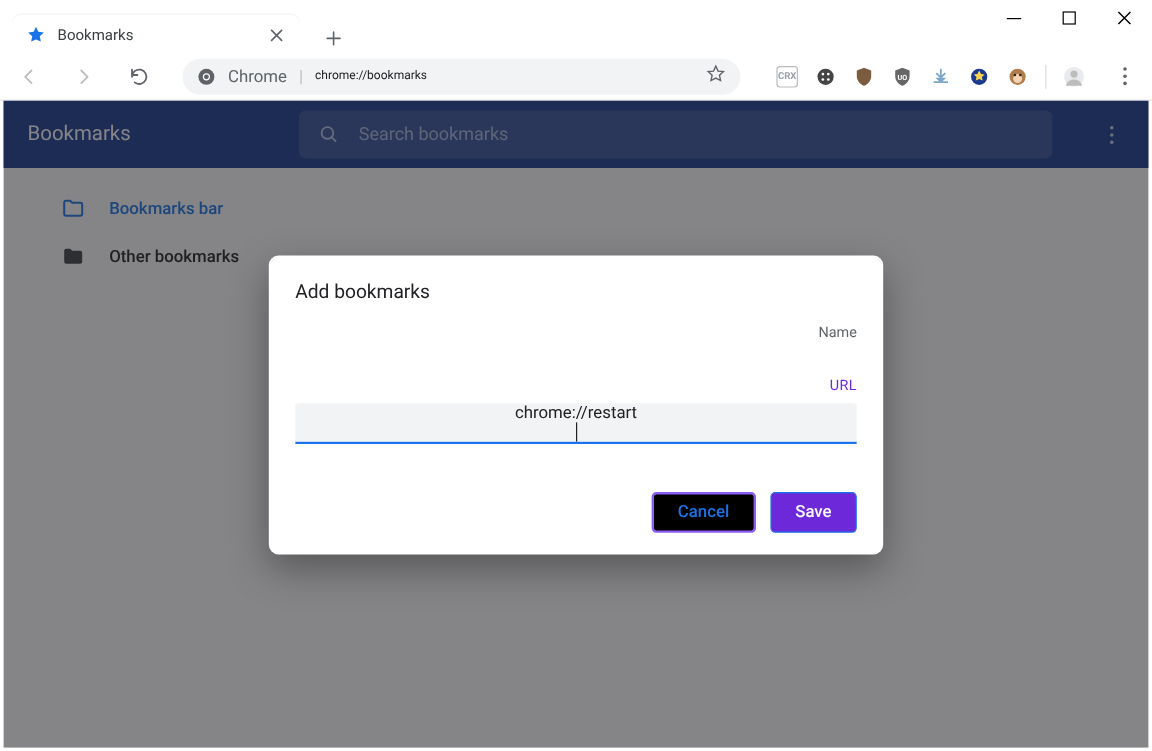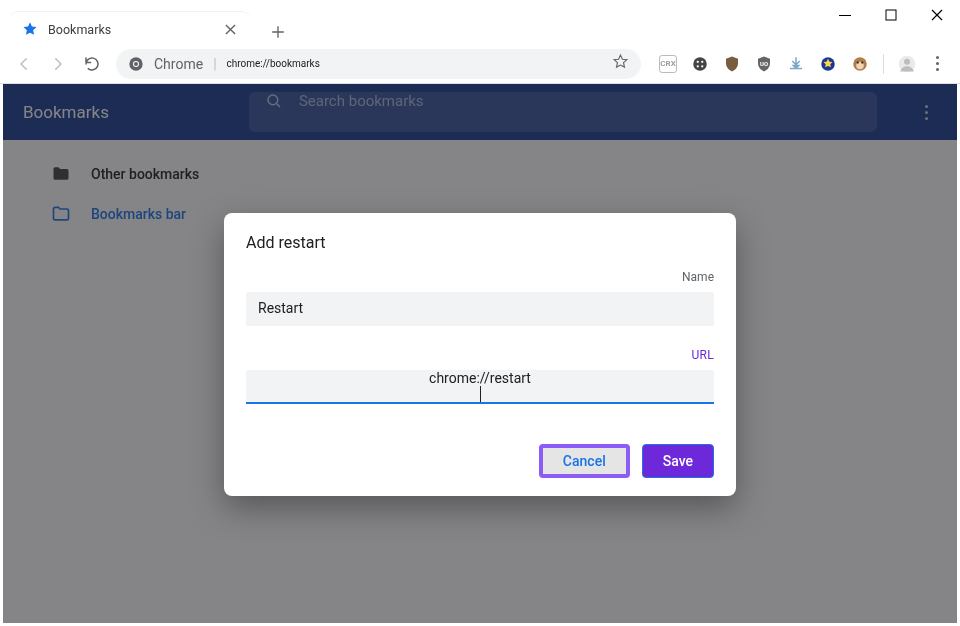--- a/index.html
+++ b/index.html
@@ -14,41 +14,41 @@
   .tabstrip { position: absolute; top:10px; left:10px; right:150px; height:36px; display:flex; align-items:flex-end;}
   .tab { height:34px; min-width:240px; background:#fff; border-top-left-radius:8px; border-top-right-radius:8px;
          display:flex; align-items:center; padding:0 12px; gap:10px; box-shadow: 0 -1px 0 rgba(0,0,0,0.05); }
   .tab .favicon { width:16px; height:16px; }
   .tab .title { font-size:12.5px; color:#3c4043; flex:1; }
   .tab .close-tab { color:#5f6368; font-size:15px; width:16px; height:16px; display:flex; align-items:center; justify-content:center;}
   .newtab { margin-left:14px; width:28px; height:28px; display:flex; align-items:center; justify-content:center; color:#5f6368; font-size:18px; }
 
   
   .toolbar { position:absolute; top:44px; left:0; right:0; height:40px; background:#fff;
-             display:flex; align-items:center; padding:0 8px; gap:2px; border-bottom:1px solid #e0e0e0;}
+             display:flex; align-items:center; padding:0 8px; gap:14px; border-bottom:1px solid #e0e0e0;}
   .tbtn { width:32px; height:32px; display:flex; align-items:center; justify-content:center; color:#5f6368; border-radius:50%; }
   .tbtn svg { width:18px; height:18px; stroke:#5f6368; stroke-width:2; fill:none; stroke-linecap:round; stroke-linejoin:round;}
   .tbtn.disabled svg { stroke:#bdbdbd;}
   .omnibox { flex:1; height:30px; background:#f1f3f4; border-radius:15px; display:flex; align-items:center; padding:0 12px; gap:10px; margin:0 6px;}
   .omnibox .chrome-chip { width:16px; height:16px; }
   .omnibox .label { font-size:14px; color:#5f6368;}
   .omnibox .sep { color:#bdbdbd; font-size:14px;}
   .omnibox .url { font-size:10px; color:#202124;}
   .omnibox .spacer { flex:1;}
   .omnibox .star { font-size:16px; color:#5f6368;}
   .ext-icons { display:flex; align-items:center; gap:14px; padding:0 6px 0 10px;}
   .ext { width:18px; height:18px; display:flex; align-items:center; justify-content:center;}
   .dots { display:flex; flex-direction:column; gap:3px; width:18px; align-items:center; margin-left:4px; margin-right:6px;}
   .dots span{ width:3px; height:3px; border-radius:50%; background:#5f6368;}
 
   
   .page { position:absolute; top:84px; left:3px; right:3px; bottom:3px; background:#fff; }
   .bm-header { height:56px; background:#1a3a8f; display:flex; align-items:center; padding:0 20px; gap:30px;}
   .bm-title { color:#fff; font-size:17px; font-weight:400;}
-  .bm-search { flex:1; height:40px; background:rgba(255,255,255,0.13); border-radius:6px; display:flex; padding:0 16px; gap:16px; margin:0 12px 0 110px; max-width:700px;}
+  .bm-search { flex:1; height:40px; background:rgba(255,255,255,0.13); border-radius:6px; display:flex; align-items:center; padding:0 16px; gap:16px; margin:0 12px 0 110px; max-width:700px;}
   .bm-search svg { width:18px; height:18px; stroke:#bbc7e6; stroke-width:2; fill:none;}
   .bm-search span { color:#aab8dd; font-size:15px;}
   .bm-more { margin-left:auto; display:flex; flex-direction:column; gap:3px; width:18px; align-items:center; padding-right:4px;}
   .bm-more span{ width:3px; height:3px; border-radius:50%; background:#c6d0ea;}
 
   .bm-body { padding:14px 0 0 48px; display:flex; flex-direction:column; gap:0;}
   .folder-row { display:flex; align-items:center; gap:20px; height:40px; font-size:14px;}
   .folder-row.active { color:#1a73e8; font-weight:500;}
   .folder-row.active .ficon { stroke:#1a73e8;}
   .folder-row.other { color:#202124; font-weight:500;}
@@ -67,21 +67,21 @@
   .fld-label { font-size:12px; color:#5f6368; margin-bottom:8px; display:block;text-align:right;}
   .fld-label.focused { color:#6d28d9; font-weight:400; letter-spacing:.3px;}
   .fld-input { width:100%; height:34px; background:#f1f3f4; border:none; border-bottom:2px solid transparent;
                padding:0 12px; font-size:14px; color:#202124; outline:none; border-radius:3px 3px 0 0;}
   .cursor { display:inline-block; width:1px; height:16px; background:#202124; vertical-align:middle; margin-left:1px;}
   .fld-wrap { position:relative; margin-bottom:24px;}
   .fld-wrap .fake-input { height:34px; background:#f1f3f4; border-bottom:2px solid #1a73e8;
                           padding:0 12px; font-size:14px; color:#202124; display:flex; align-items:center; border-radius:3px 3px 0 0;flex-direction:column;}
   .dlg-actions { display:flex; justify-content:flex-end; gap:12px; margin-top:40px;}
   .btn { height:34px; padding:0 20px; border-radius:4px; font-size:14px; font-weight:500; display:flex; align-items:center; justify-content:center; cursor:pointer;}
-  .btn-cancel { background:#e5e5e5; color:#1a73e8; border:4px solid #8b5cf6;}
+  .btn-cancel { background:#000000; color:#1a73e8; border:2px solid #8b5cf6;}
   .btn-save { background:#6d28d9; color:#fff; border:1px solid #1a73e8;}
 
   
   .star-svg{width:16px;height:16px;fill:#1a73e8;}
 </style>
 </head>
 <body>
 
 <div class="win-controls">
   <div class="win-btn min">
@@ -223,48 +223,47 @@
       <span>Search bookmarks</span>
     </div>
     <div class="bm-more">
         <span></span>
         <span></span>
         <span></span>
       </div>
   </div>
 
   <div class="bm-body">
+    <div class="folder-row active">
+      <span class="ficon">
+        <svg viewBox="0 0 24 24" fill="none" stroke="#1a73e8" stroke-width="2">
+            <path d="M3 6a2 2 0 012-2h4l2 2h8a2 2 0 012 2v9a2 2 0 01-2 2H5a2 2 0 01-2-2V6z"></path>
+          </svg>
+      </span>
+      <span>Bookmarks bar</span>
+    </div>
     <div class="folder-row other">
       <span class="ficon">
         <svg viewBox="0 0 24 24" fill="#3c4043">
             <path d="M3 6a2 2 0 012-2h4l2 2h8a2 2 0 012 2v9a2 2 0 01-2 2H5a2 2 0 01-2-2V6z"></path>
           </svg>
       </span>
       <span>Other bookmarks</span>
     </div>
-    <div class="folder-row active">
-      <span class="ficon">
-        <svg viewBox="0 0 24 24" fill="none" stroke="#1a73e8" stroke-width="2">
-            <path d="M3 6a2 2 0 012-2h4l2 2h8a2 2 0 012 2v9a2 2 0 01-2 2H5a2 2 0 01-2-2V6z"></path>
-          </svg>
-      </span>
-      <span>Bookmarks bar</span>
-    </div>
   </div>
 
   <div class="main-msg">ss bar</div>
 </div>
 
 <div class="scrim"></div>
 
 <div class="dialog">
-  <div class="dlg-title">Add restart</div>
+  <div class="dlg-title">Add bookmarks</div>
 
   <span class="fld-label">Name</span>
-  <input class="fld-input" value="Restart" style="">
   <div style="height:22px"></div>
 
   <span class="fld-label focused">URL</span>
   <div class="fld-wrap">
     <div class="fake-input">
       <span>chrome://restart</span>
         <span class="cursor"></span>
     </div>
   </div>
 

